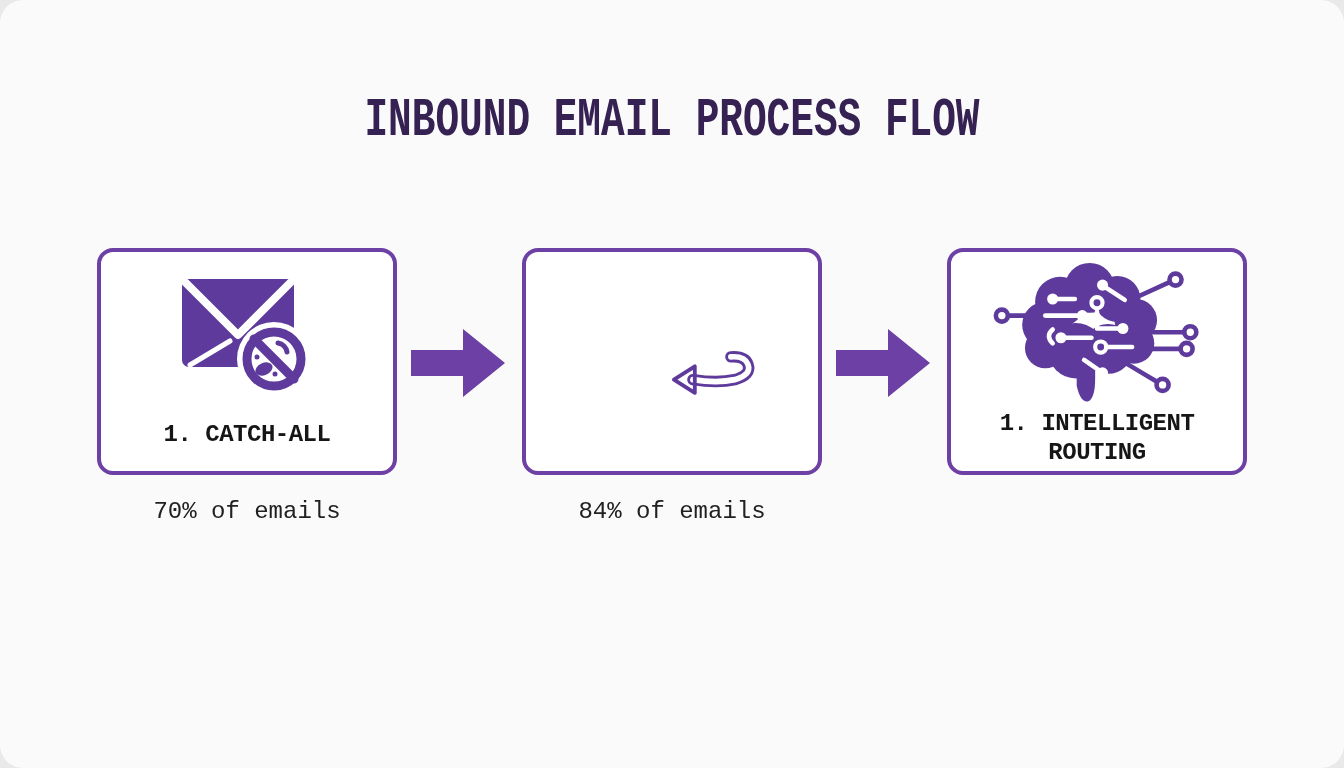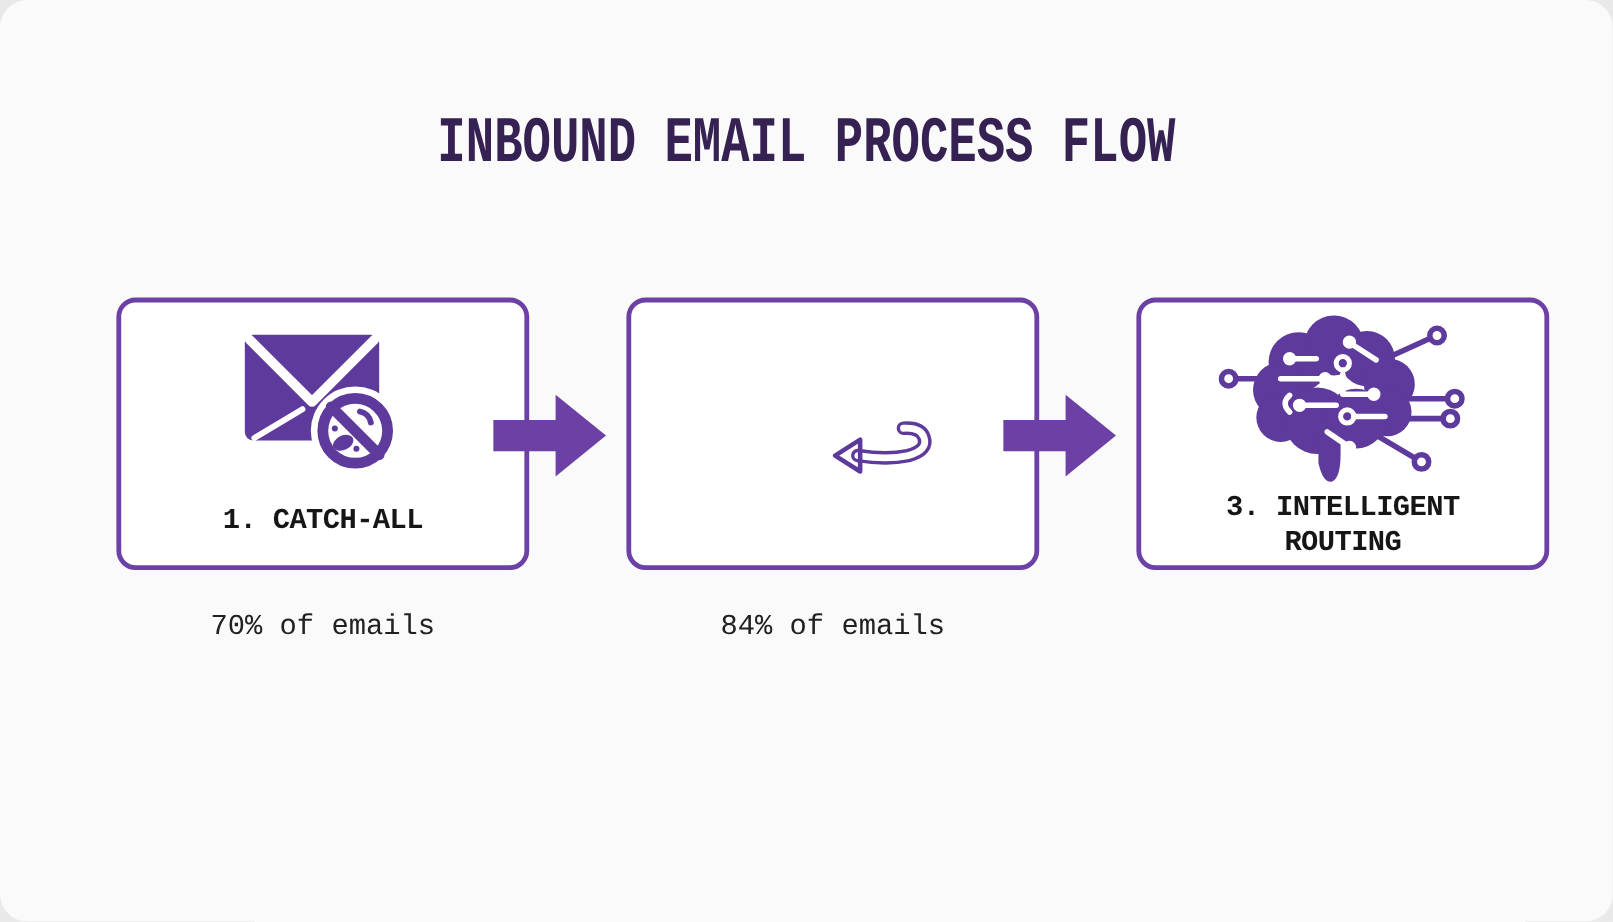--- a/index.html
+++ b/index.html
@@ -14,21 +14,21 @@
   .title {
     position:absolute; top:90px; left:0; width:100%;
     text-align:center;
     font-size:54px; font-weight:bold;
     color:var(--title,#362153);
     transform:scaleX(.73);
     transform-origin:50% 50%;
     white-space:nowrap;
     letter-spacing:0;
   }
-  .step { position:absolute; top:248px; width:344px; }
+  .step { position:absolute; top:248px; width:300px; }
   .step-1 { left:97px; }
   .step-2 { left:522px; }
   .step-3 { left:947px; }
   .box {
     height:227px; background:#ffffff;
     border:4px solid var(--purple,#6c40a4);
     border-radius:16px;
     display:flex; flex-direction:column; align-items:center;
   }
   .icon-wrap {
@@ -39,21 +39,21 @@
   .step-label {
     flex:1; width:100%;
     display:flex; align-items:center; justify-content:center;
     text-align:center;
     font-size:24px; font-weight:bold; line-height:1.2;
     letter-spacing:-0.5px;
     color:var(--label,#161616);
     padding:0 24px 10px 24px;
   }
   .caption {
-    margin-top:34px; text-align:center;
+    margin-top:23px; text-align:center;
     font-size:24px; color:var(--caption,#212121);
   }
   .arrow { position:absolute; top:325px; width:96px; height:76px; }
   .arrow-1 { left:411px; }
   .arrow-2 { left:836px; }
 
   
   .fp { fill:var(--icon,#5d3a9c); }
   .fw { fill:#ffffff; }
   .sp { stroke:var(--icon,#5d3a9c); fill:none; }
@@ -181,17 +181,17 @@
             <circle cx="124" cy="27" r="6"></circle>
             <circle cx="79" cy="84" r="6"></circle>
             <circle cx="124" cy="122" r="6"></circle>
           </g>
           <g class="sw" stroke-width="4.5">
             <circle cx="118" cy="46" r="6"></circle>
             <circle cx="122" cy="94" r="6"></circle>
           </g>
         </svg>
       </div>
-      <div class="step-label">3. INTELLIGENT ROUTING</div>
+      <div class="step-label">1. INTELLIGENT ROUTING</div>
     </div>
   </div>
 
 </div>
 
 </body></html>

